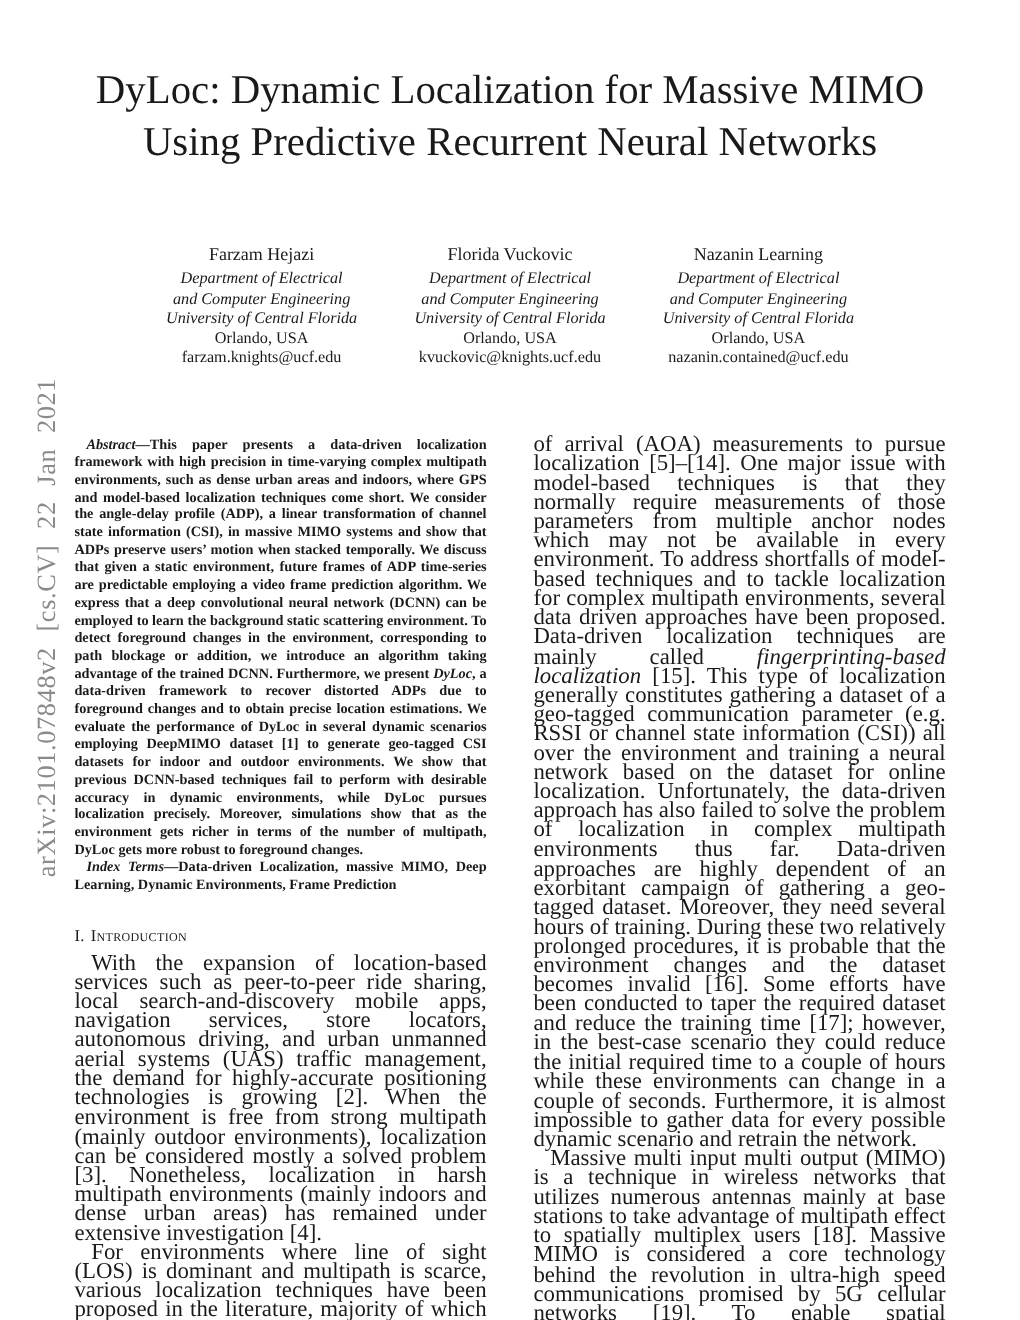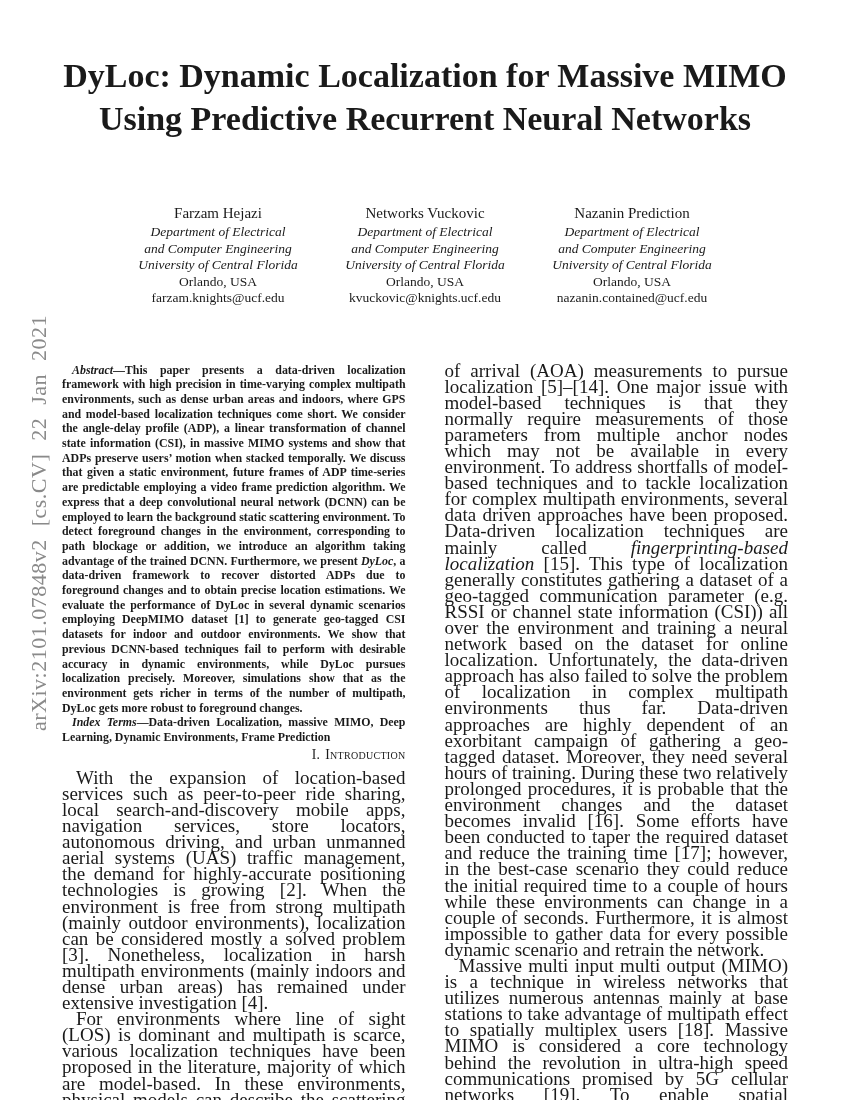--- a/index.html
+++ b/index.html
@@ -34,21 +34,21 @@
   }
   
   .title {
     margin: 0;
     padding-top: 54px;
     text-align: center;
     font-size: 34px;
     line-height: 43px;
     font-weight: normal;
   }
-  .title-line { display: block; font-weight: bold; }
+  .title-line { display: block; }
   
   .authors {
     display: flex;
     justify-content: center;
     margin-top: 24px;
   }
   .author {
     width: 207px;
     text-align: center;
     font-size: 13.5px;
@@ -76,22 +76,22 @@
     font-size: 11.9px;
     line-height: 14.7px;
     font-weight: bold;
     text-indent: 10px;
   }
   .abstract .lbl {
     font-style: italic;
   }
   .bi { font-style: italic; font-weight: bold; }
   .section-heading {
-    margin: 2px 0 7px 0;
-    text-align: right;
+    margin: 27px 0 7px 0;
+    text-align: left;
     font-size: 13.6px;
     font-weight: normal;
     font-variant: small-caps;
     letter-spacing: 0.3px;
   }
   .section-heading .sec-num { margin-right: 5px; }
   .body-par {
     font-size: 19px;
     line-height: 16.1px;
     text-indent: 14px;
@@ -113,29 +113,29 @@
   <div class="authors">
     <div class="author">
       <div class="name">Farzam Hejazi</div>
       <div class="affil">Department of Electrical</div>
       <div class="affil">and Computer Engineering</div>
       <div class="affil">University of Central Florida</div>
       <div class="city">Orlando, USA</div>
       <div class="email">farzam.knights@ucf.edu</div>
     </div>
     <div class="author">
-      <div class="name">Networks Vuckovic</div>
+      <div class="name">Florida Vuckovic</div>
       <div class="affil">Department of Electrical</div>
       <div class="affil">and Computer Engineering</div>
       <div class="affil">University of Central Florida</div>
       <div class="city">Orlando, USA</div>
       <div class="email">kvuckovic@knights.ucf.edu</div>
     </div>
     <div class="author">
-      <div class="name">Nazanin Prediction</div>
+      <div class="name">Nazanin Learning</div>
       <div class="affil">Department of Electrical</div>
       <div class="affil">and Computer Engineering</div>
       <div class="affil">University of Central Florida</div>
       <div class="city">Orlando, USA</div>
       <div class="email">nazanin.contained@ucf.edu</div>
     </div>
   </div>
 
   <div class="columns">
 

